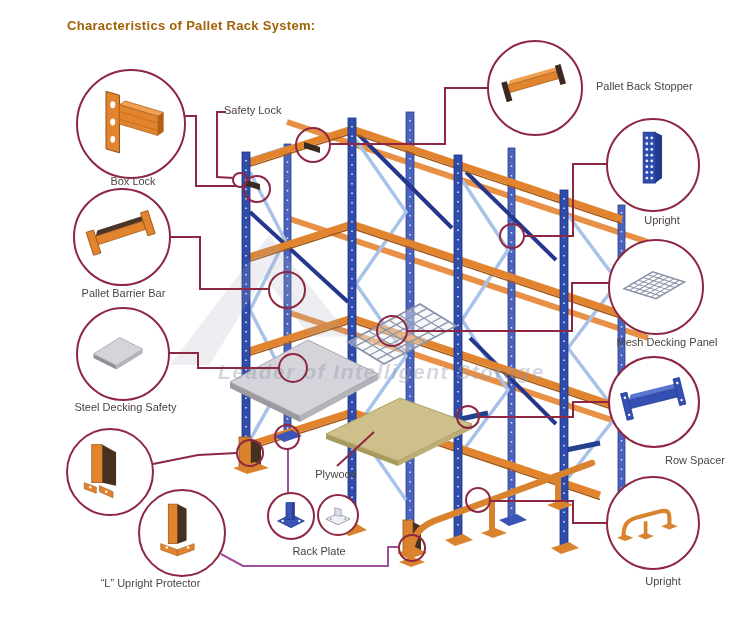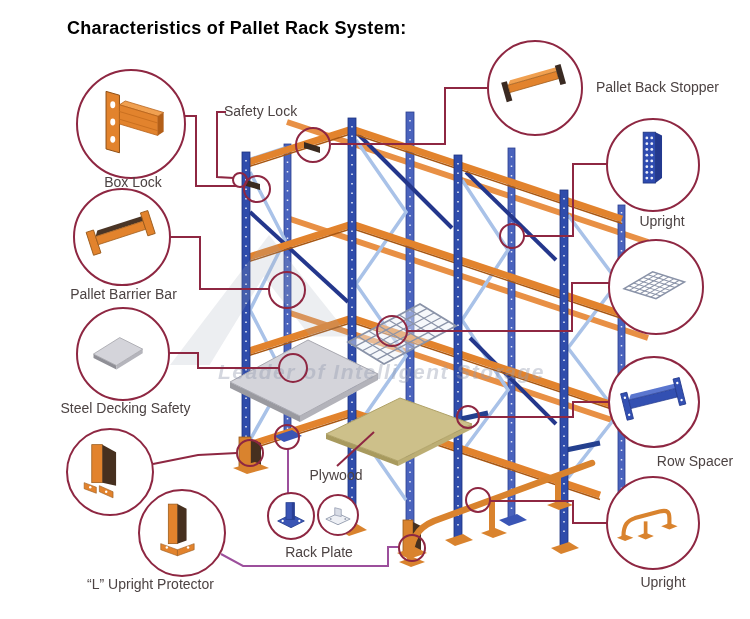--- a/index.html
+++ b/index.html
@@ -1,20 +1,20 @@
 <!DOCTYPE html>
 <html><head>
 <meta charset="utf-8">
 <style>
   html,body{margin:0;padding:0;background:#fff;}
   .stage{position:relative;width:750px;height:619px;background:#fff;overflow:hidden;
          font-family:"Liberation Sans",sans-serif;}
-  .title{position:absolute;left:67px;top:18px;font-size:18px;font-weight:bold;
-         color:#000000;letter-spacing:.3px;}
-  .lbl{position:absolute;font-size:14px;color:#4c4343;text-align:center;line-height:1.1;}
+  .title{position:absolute;left:67px;top:18px;font-size:13px;font-weight:bold;
+         color:#a16207;letter-spacing:.3px;}
+  .lbl{position:absolute;font-size:11px;color:#4c4343;text-align:center;line-height:1.1;}
   .lbl.left{text-align:left;}
   .bubble{position:absolute;border:2px solid #8e2742;border-radius:50%;background:#fff;
           box-sizing:border-box;display:flex;align-items:center;justify-content:center;}
   .bubble svg{display:block;}
   svg.layer{position:absolute;left:0;top:0;}
   .wm-tag{position:absolute;left:218px;top:360px;font-size:21px;font-weight:bold;
           font-style:italic;letter-spacing:1.5px;color:rgba(148,156,175,.40);white-space:nowrap;}
   .wm-mark{position:absolute;left:170px;top:235px;width:180px;height:130px;
            background:rgba(160,168,185,.20);
            clip-path:polygon(0% 100%,55% 0%,100% 78%,78% 78%,52% 32%,22% 100%);}
@@ -334,20 +334,21 @@
       <circle cx="12" cy="26" r="1.2" fill="#98a0b2"></circle>
         <circle cx="30" cy="26" r="1.2" fill="#98a0b2"></circle>
     </svg>
   </div>
 
   <div class="lbl" style="left:78px;top:175px;width:110px">Box Lock</div>
   <div class="lbl left" style="left:224px;top:104px;width:90px">Safety Lock</div>
   <div class="lbl left" style="left:596px;top:80px;width:130px">Pallet Back Stopper</div>
   <div class="lbl" style="left:612px;top:214px;width:100px">Upright</div>
   <div class="lbl" style="left:51px;top:287px;width:145px">Pallet Barrier Bar</div>
+  <div class="lbl" style="left:592px;top:336px;width:150px">Mesh Decking Panel</div>
   <div class="lbl" style="left:53px;top:401px;width:145px">Steel Decking Safety</div>
   <div class="lbl" style="left:645px;top:454px;width:100px">Row Spacer</div>
   <div class="lbl" style="left:296px;top:468px;width:80px">Plywood</div>
   <div class="lbl" style="left:269px;top:545px;width:100px">Rack Plate</div>
   <div class="lbl" style="left:78px;top:577px;width:145px">“L” Upright Protector</div>
   <div class="lbl" style="left:613px;top:575px;width:100px">Upright</div>
 
 </div>
 
 </body></html>

